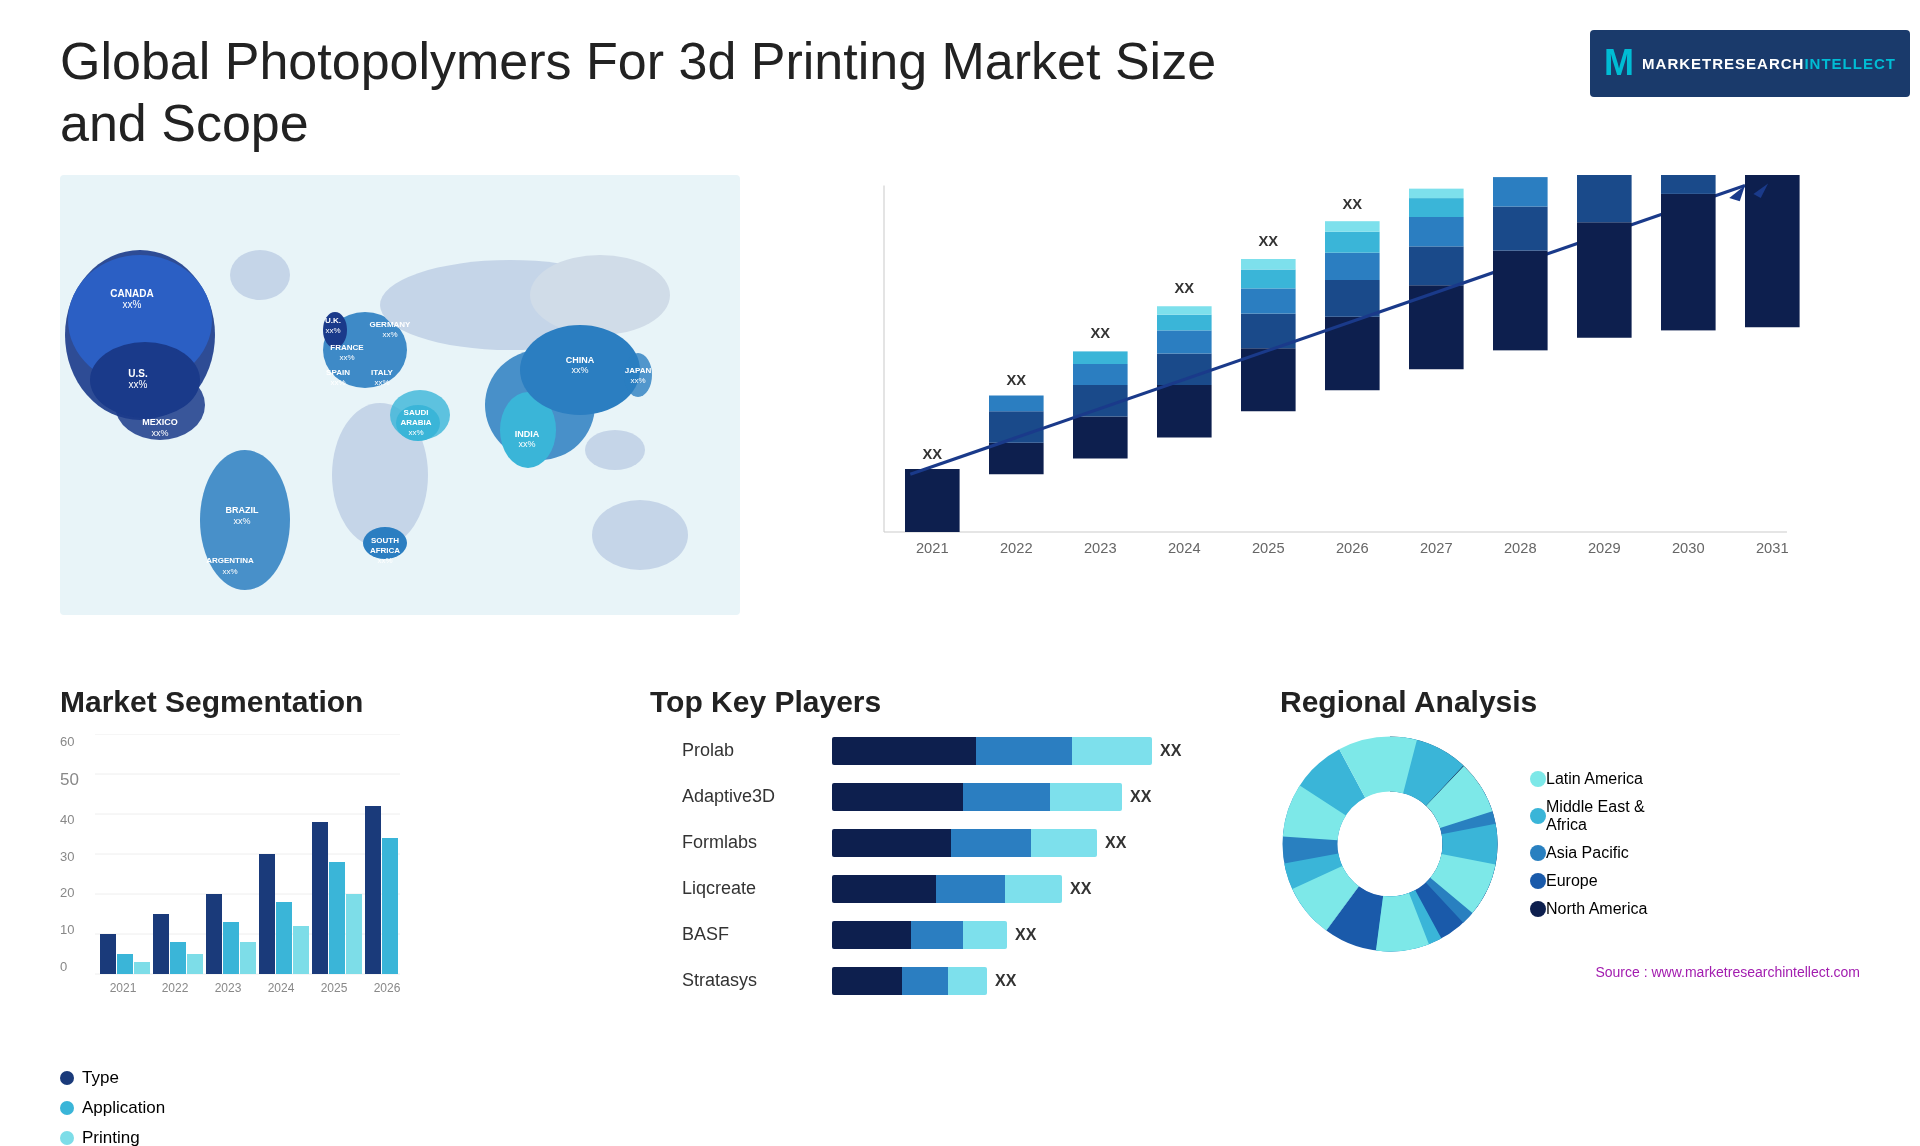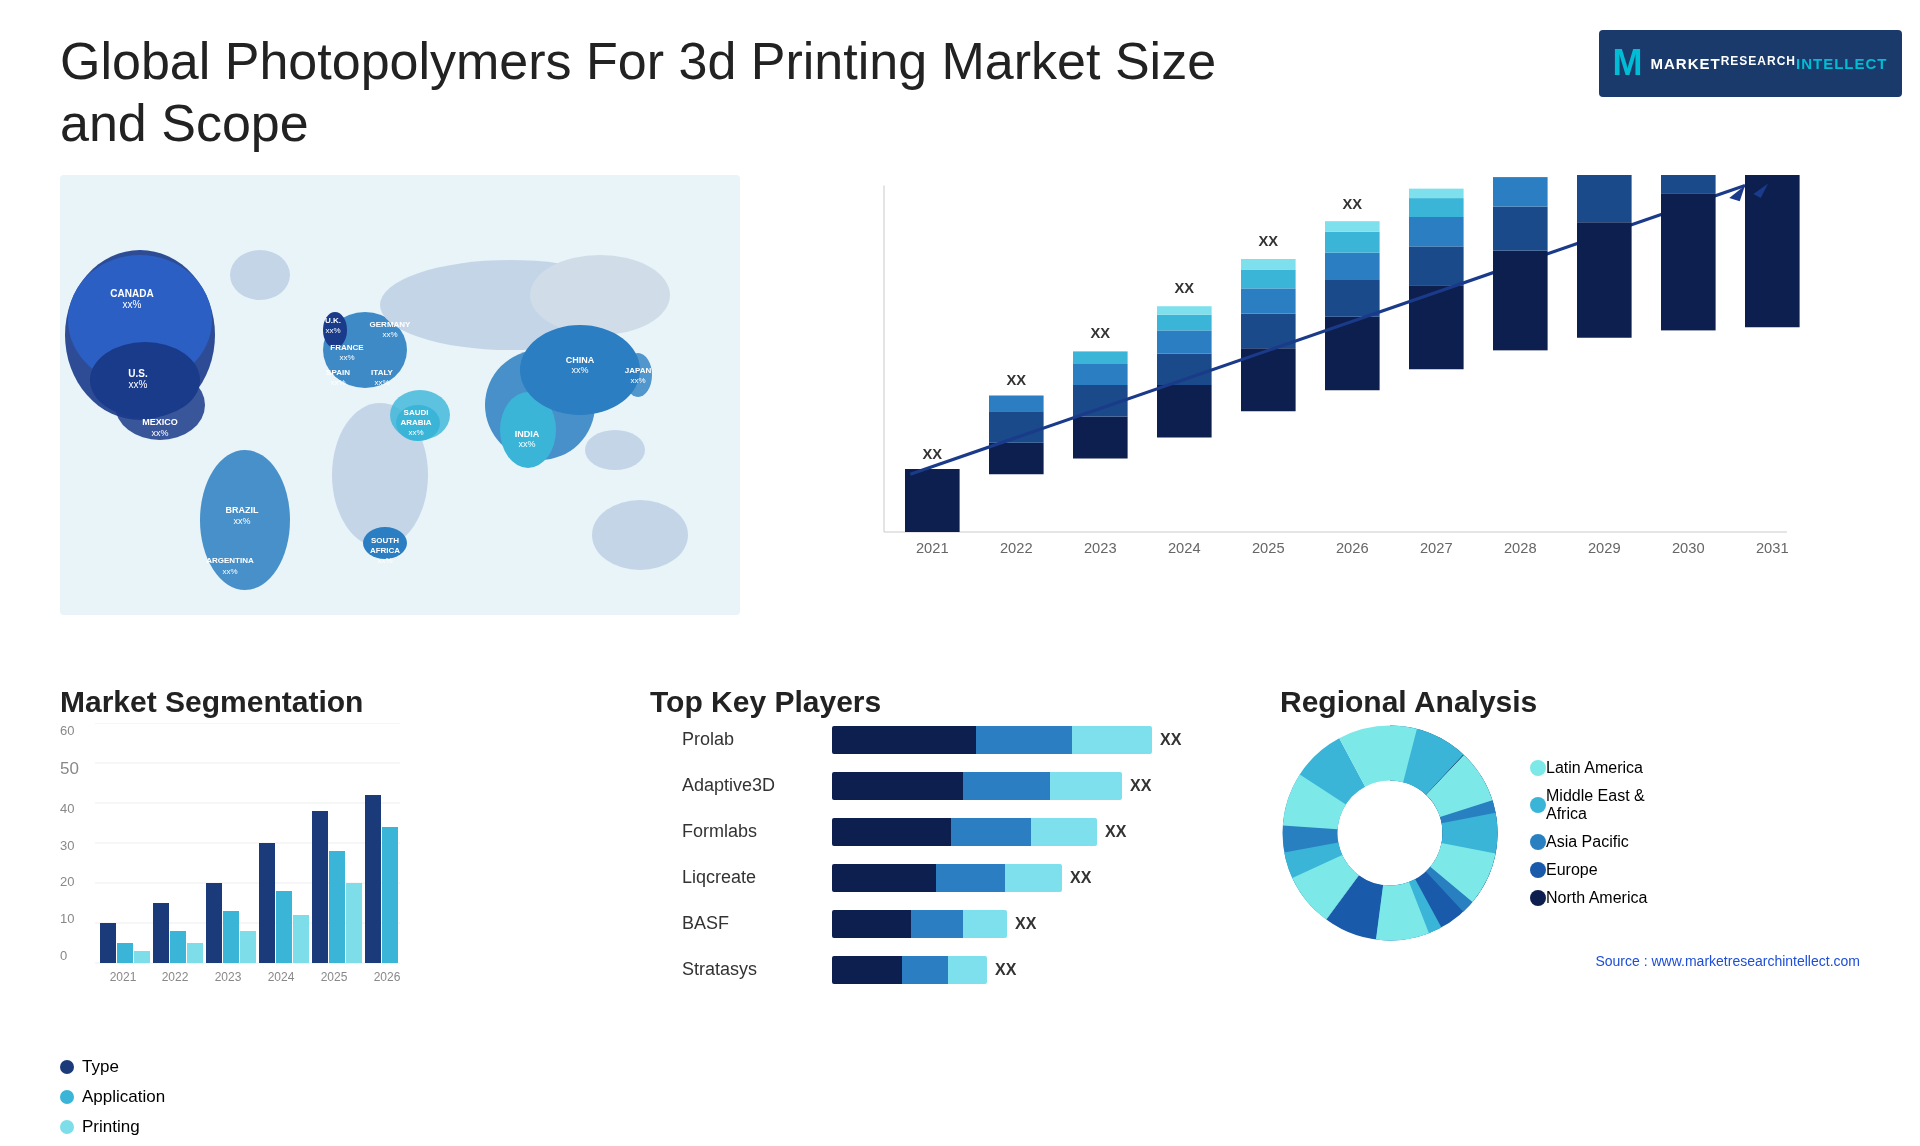--- a/index.html
+++ b/index.html
@@ -52,21 +52,21 @@
     .logo-m {
       font-size: 36px;
       font-weight: bold;
       color: #00bcd4;
     }
     .logo-text {
       display: flex;
       flex-direction: row;
     }
     .logo-text span:nth-child(1) { font-size: 15px; letter-spacing: 1px; }
-    .logo-text span:nth-child(2) { font-size: 12px; letter-spacing: 1px; }
+    .logo-text span:nth-child(2) { font-size: 15px; letter-spacing: 1px; }
     .logo-text span:nth-child(3) { font-size: 15px; letter-spacing: 1px; color: #00bcd4; }
 
     
     .content-area {
       display: flex;
       gap: 30px;
       margin-top: 10px;
     }
     
     .map-section {
@@ -96,21 +96,21 @@
     }
     .regional-section {
       flex: 1;
     }
 
     
     .section-title {
       font-size: 30px;
       font-weight: bold;
       color: #222;
-      margin-bottom: 4px;
+      margin-bottom: 15px;
     }
 
     
     .seg-chart-area {
       display: flex;
       gap: 20px;
       align-items: flex-start;
       flex-direction: column;
     }
     .seg-legend {
@@ -205,21 +205,21 @@
     .reg-legend-dot {
       width: 16px;
       height: 16px;
       border-radius: 50%;
       flex-shrink: 0;
     }
 
     
     .source-text {
       font-size: 14px;
-      color: #1d4ed8;
+      color: #a21caf;
       text-align: right;
       margin-top: 10px;
     }
 
     
     .chart-wrapper {
       position: relative;
       width: 100%;
       height: 420px;
     }

